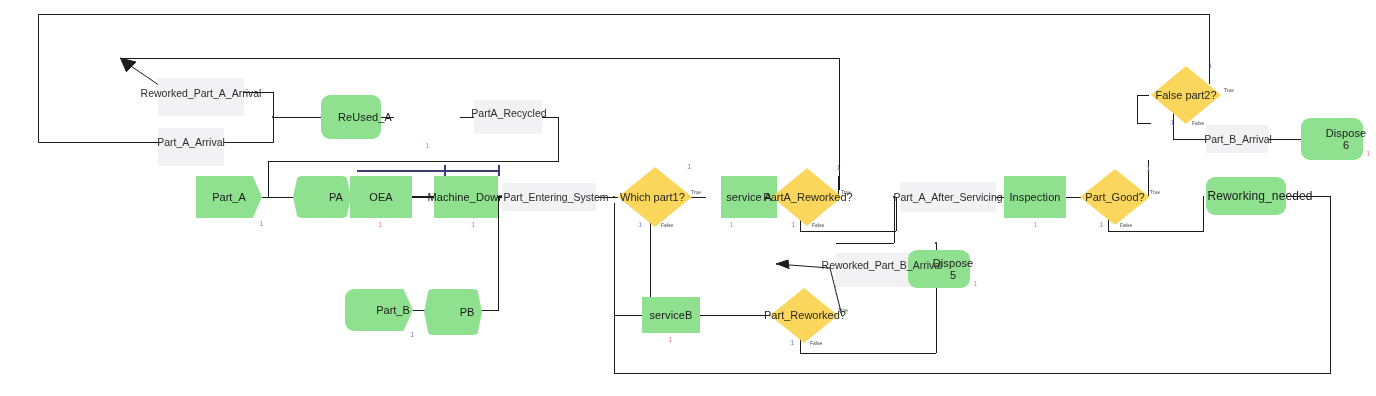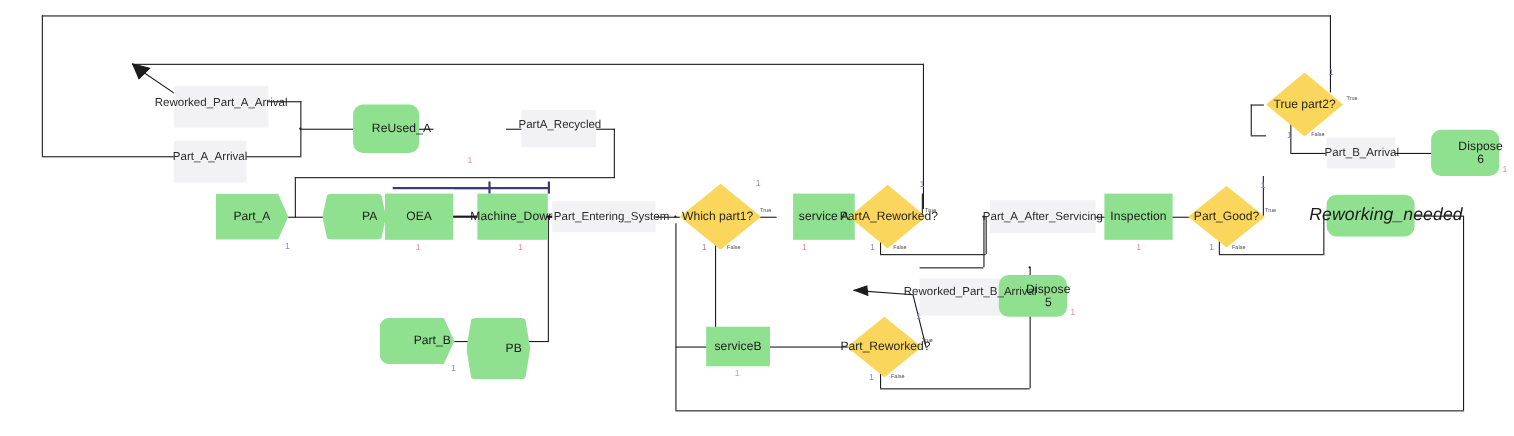--- a/index.html
+++ b/index.html
@@ -198,44 +198,44 @@
   <div class="cnt pink" style="left:1033px;top:221px;">1</div>
 
   <div class="node dec" style="left:1080px;top:169px;width:70px;height:56px;"></div>
   <div class="declabel" style="left:1078px;top:191px;width:74px;text-align:center;">Part_Good?</div>
   <div class="tf" style="left:1150px;top:189px;">True</div>
   <div class="tf" style="left:1120px;top:222px;">False</div>
   <div class="cnt blue" style="left:1099px;top:221px;">1</div>
   <div class="cnt blue" style="left:1146px;top:165px;">1</div>
 
   <div class="node act rounded" style="left:1206px;top:177px;width:80px;height:38px;">
-    <span style="font-size:16px;font-style:italic;">Reworking_needed</span>
+    <span style="font-size:12px;">Reworking_needed</span>
   </div>
 
   <div class="node dec" style="left:1151px;top:66px;width:70px;height:58px;"></div>
-  <div class="declabel" style="left:1149px;top:89px;width:74px;text-align:center;">True part2?</div>
+  <div class="declabel" style="left:1149px;top:89px;width:74px;text-align:center;">False part2?</div>
   <div class="tf" style="left:1224px;top:87px;">True</div>
   <div class="tf" style="left:1192px;top:120px;">False</div>
   <div class="cnt blue" style="left:1170px;top:119px;">1</div>
   <div class="cnt blue" style="left:1208px;top:62px;">1</div>
 
   <div class="node chip" style="left:1206px;top:125px;width:62px;height:28px;"></div>
   <div class="chiplabel" style="left:1199px;top:132px;width:78px;height:14px;">Part_B_Arrival</div>
 
   <div class="node act rounded" style="left:1301px;top:118px;width:62px;height:42px;">
     <span>Dispose 6</span>
   </div>
   <div class="cnt pink" style="left:1366px;top:150px;">1</div>
 
   <div class="node src-left rounded" style="left:345px;top:289px;width:68px;height:42px;">
     <span>Part_B</span>
   </div>
   <div class="cnt blue" style="left:410px;top:331px;">1</div>
 
-  <div class="node src-both rounded" style="left:424px;top:289px;width:58px;height:56px;">
+  <div class="node src-both rounded" style="left:424px;top:289px;width:58px;height:46px;">
     <span>PB</span>
   </div>
 
   <div class="node act" style="left:642px;top:297px;width:58px;height:36px;">
     <span>serviceB</span>
   </div>
   <div class="cnt pink" style="left:668px;top:336px;">1</div>
 
   <div class="node dec" style="left:770px;top:288px;width:68px;height:55px;"></div>
   <div class="declabel" style="left:764px;top:309px;width:82px;text-align:center;">Part_Reworked?</div>

